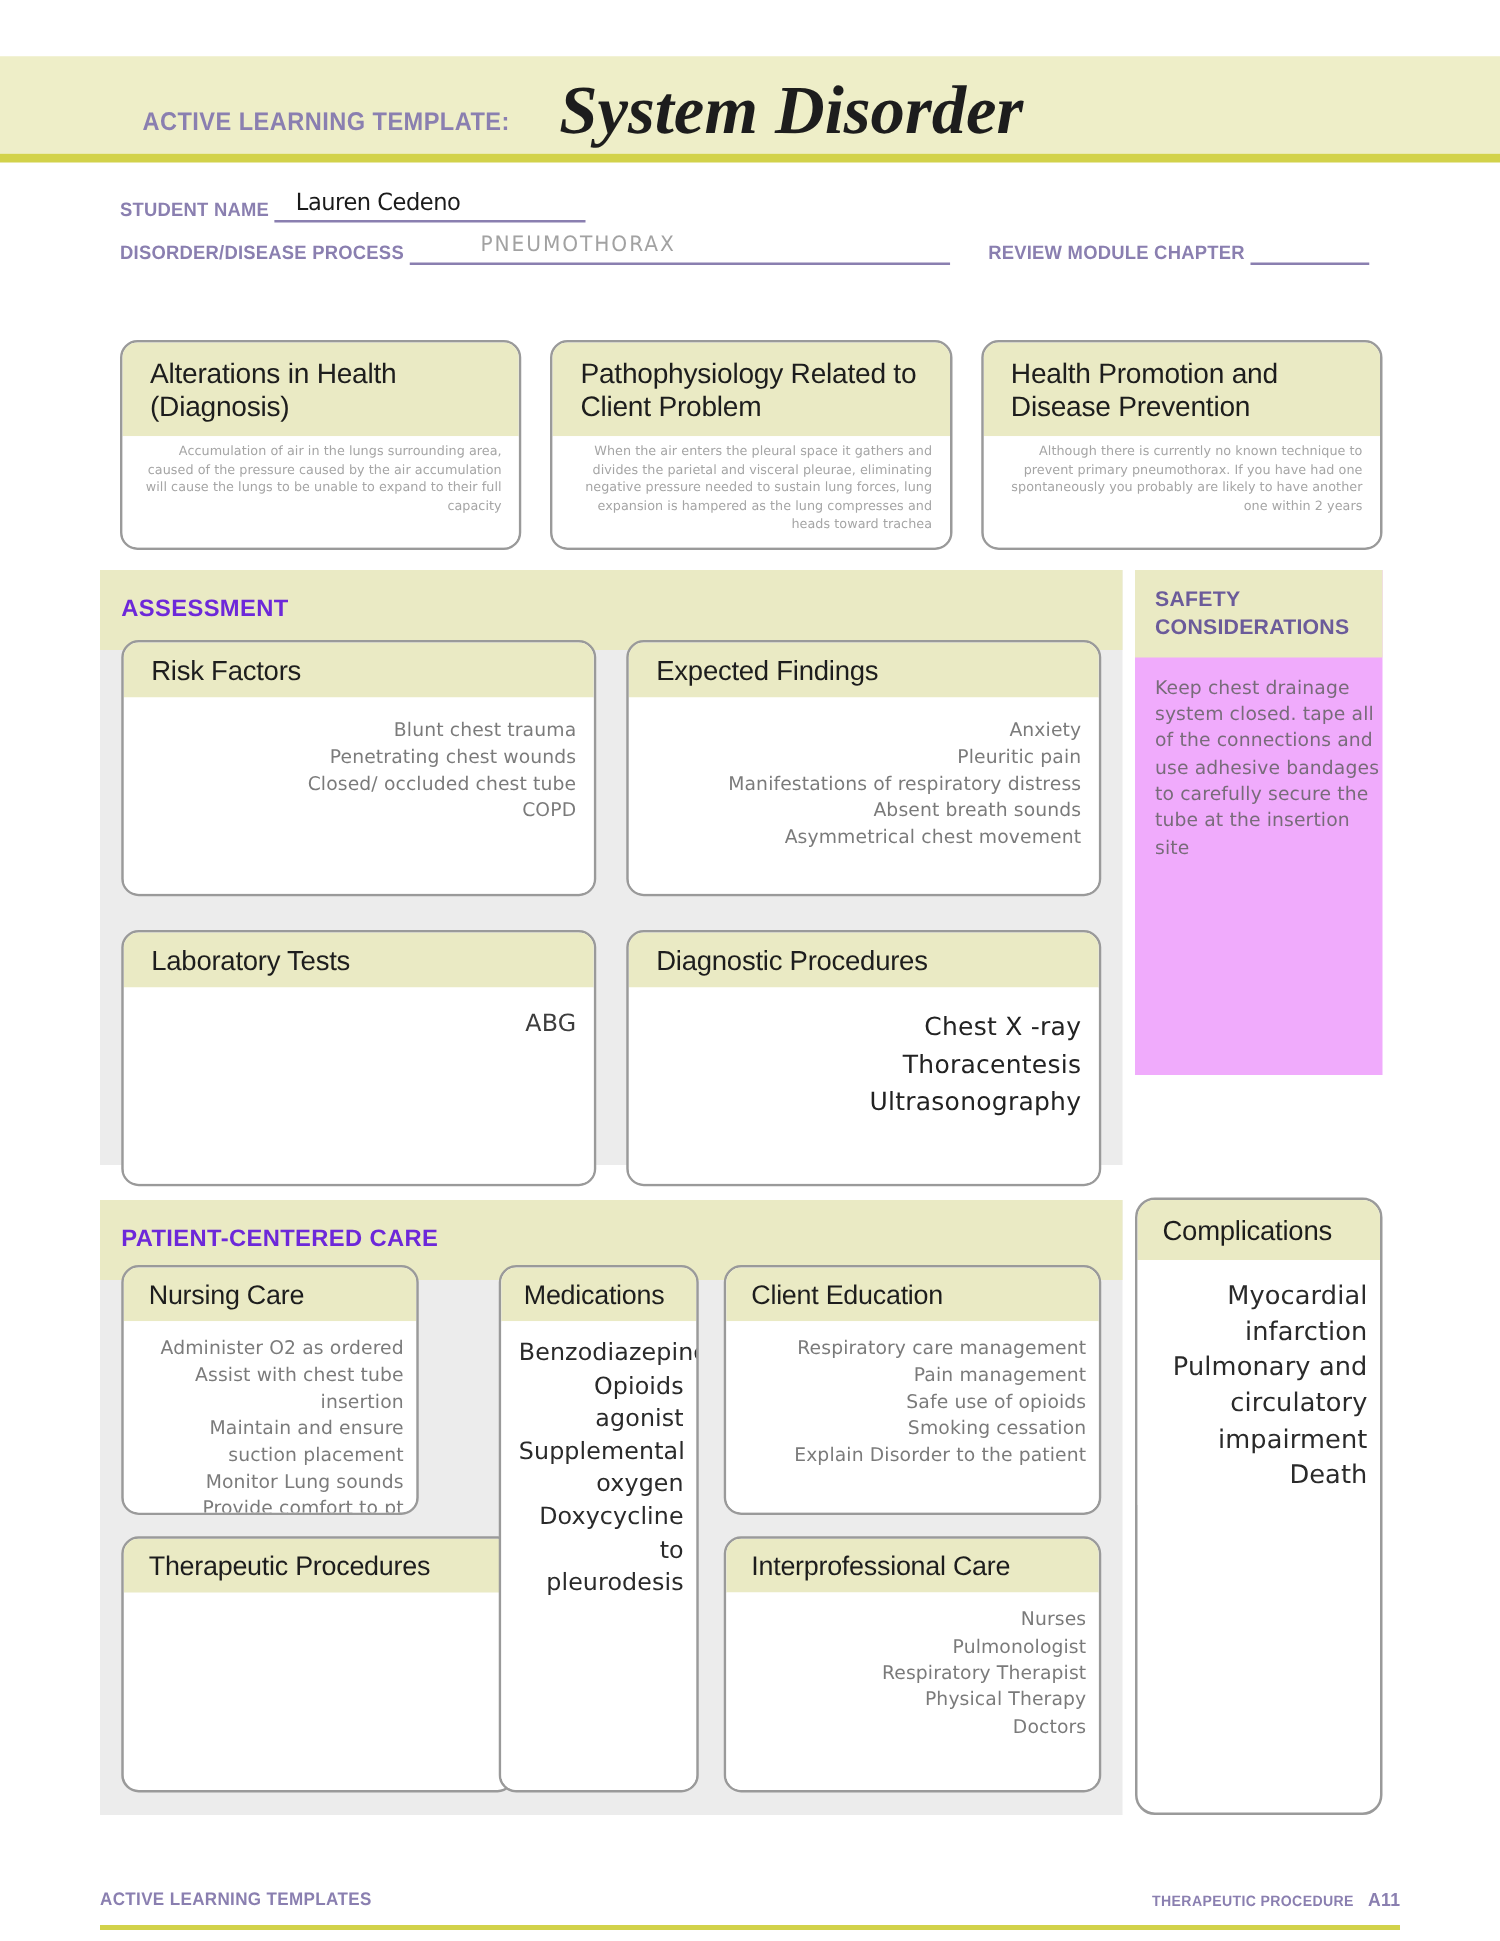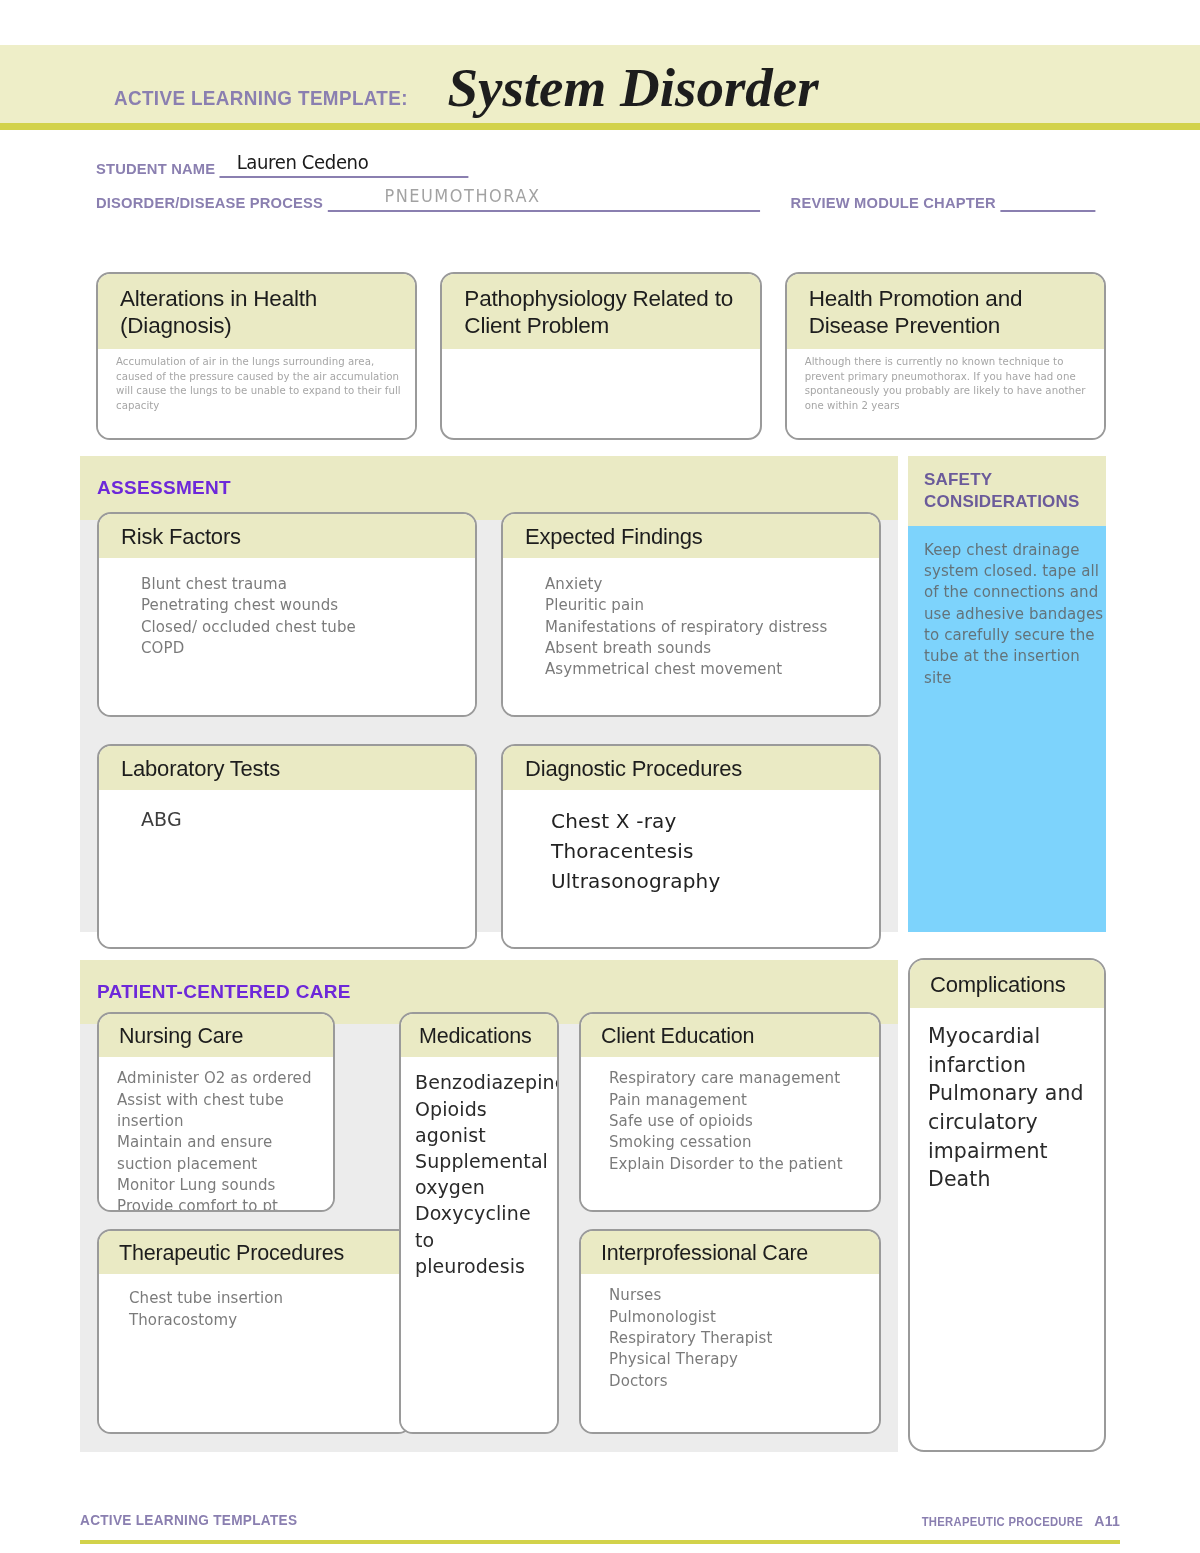--- a/index.html
+++ b/index.html
@@ -123,20 +123,21 @@
     padding: 11px 20px 9px 22px;
     font-size: 22.5px;
     color: #1d1d1d;
     line-height: 1.18;
     letter-spacing: -0.2px;
   }
   .card-body {
     flex: 1;
     background: #fff;
     padding: 8px 16px 8px 18px;
+    text-align: right;
   }
   .topboxes .card { flex: 1; }
   .topboxes .card-head { padding: 12px 18px 10px 22px; }
   .topboxes .card-body { padding: 6px 14px 6px 18px; }
 
   .tiny {
     font-family: "DejaVu Sans", sans-serif;
     font-size: 10.2px;
     line-height: 1.42;
     color: #8c8c8c;
@@ -192,22 +193,22 @@
   .hw.lab {
     font-size: 19px;
     color: #333;
     opacity: 0.95;
   }
 
   
   .safety {
     position: absolute;
     left: 908px; top: 456px;
-    width: 198px; height: 476px;
-    background: #7dd3fc;
+    width: 198px; height: 404px;
+    background: #f0abfc;
   }
   .safety-head {
     background: #eaeac4;
     padding: 13px 12px 12px 16px;
     font-size: 17px;
     font-weight: bold;
     color: #6b5b9a;
     line-height: 1.32;
     letter-spacing: 0.2px;
   }
@@ -346,20 +347,23 @@
 
   <div class="card">
     <div class="card-head">Alterations in Health (Diagnosis)</div>
     <div class="card-body">
       <div class="tiny">Accumulation of air in the lungs surrounding area, caused of the pressure caused by the air accumulation will cause the lungs to be unable to expand to their full capacity</div>
     </div>
   </div>
 
   <div class="card">
     <div class="card-head">Pathophysiology Related to Client Problem</div>
+    <div class="card-body">
+      <div class="tiny">When the air enters the pleural space it gathers and divides the parietal and visceral pleurae, eliminating negative pressure needed to sustain lung forces, lung expansion is hampered as the lung compresses and heads toward trachea</div>
+    </div>
   </div>
 
   <div class="card">
     <div class="card-head">Health Promotion and Disease Prevention</div>
     <div class="card-body">
       <div class="tiny">Although there is currently no known technique to prevent primary pneumothorax. If you have had one spontaneously you probably are likely to have another one within 2 years</div>
     </div>
   </div>
 
 </div>
@@ -425,24 +429,20 @@
         <div class="card-body">
           <div class="hw" style="white-space:pre-line">Administer O2 as ordered
 Assist with chest tube insertion
 Maintain and ensure suction placement
 Monitor Lung sounds
 Provide comfort to pt</div>
         </div>
       </div>
       <div class="card box-therap">
         <div class="card-head">Therapeutic Procedures</div>
-        <div class="card-body">
-          <div class="hw" style="white-space:pre-line">Chest tube insertion
-Thoracostomy</div>
-        </div>
       </div>
     </div>
 
     <div class="pcc-col col-b">
       <div class="card box-meds">
         <div class="card-head">Medications</div>
         <div class="card-body">
           <div class="hw-med" style="white-space:pre-line">Benzodiazepines
 Opioids agonist
 Supplemental oxygen

